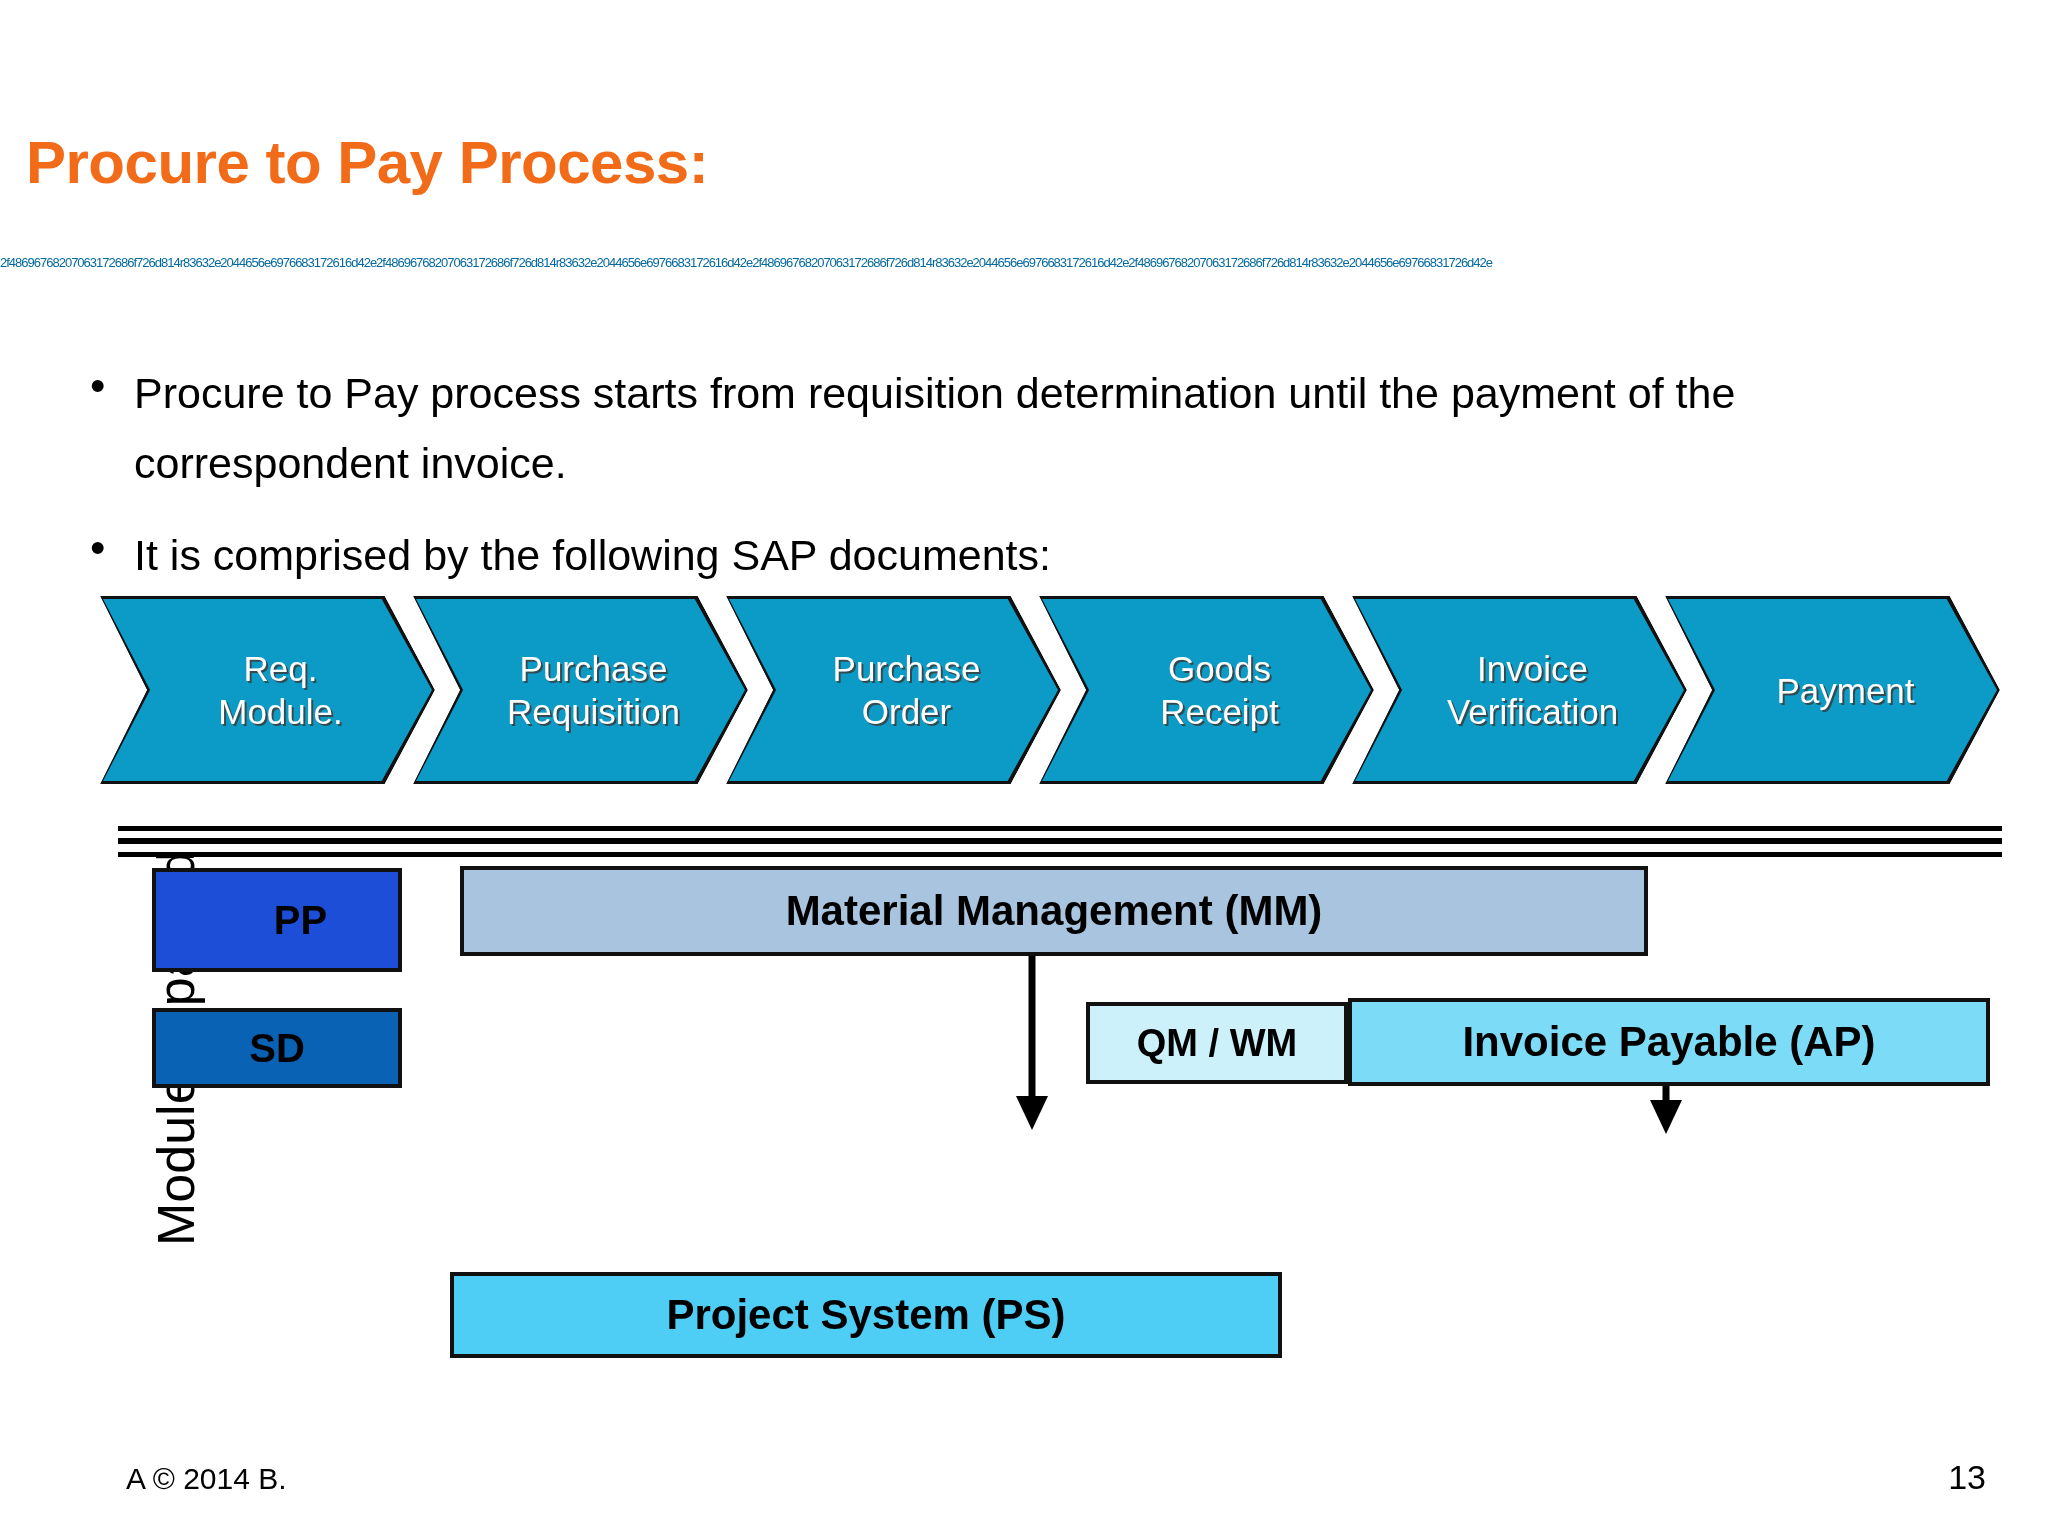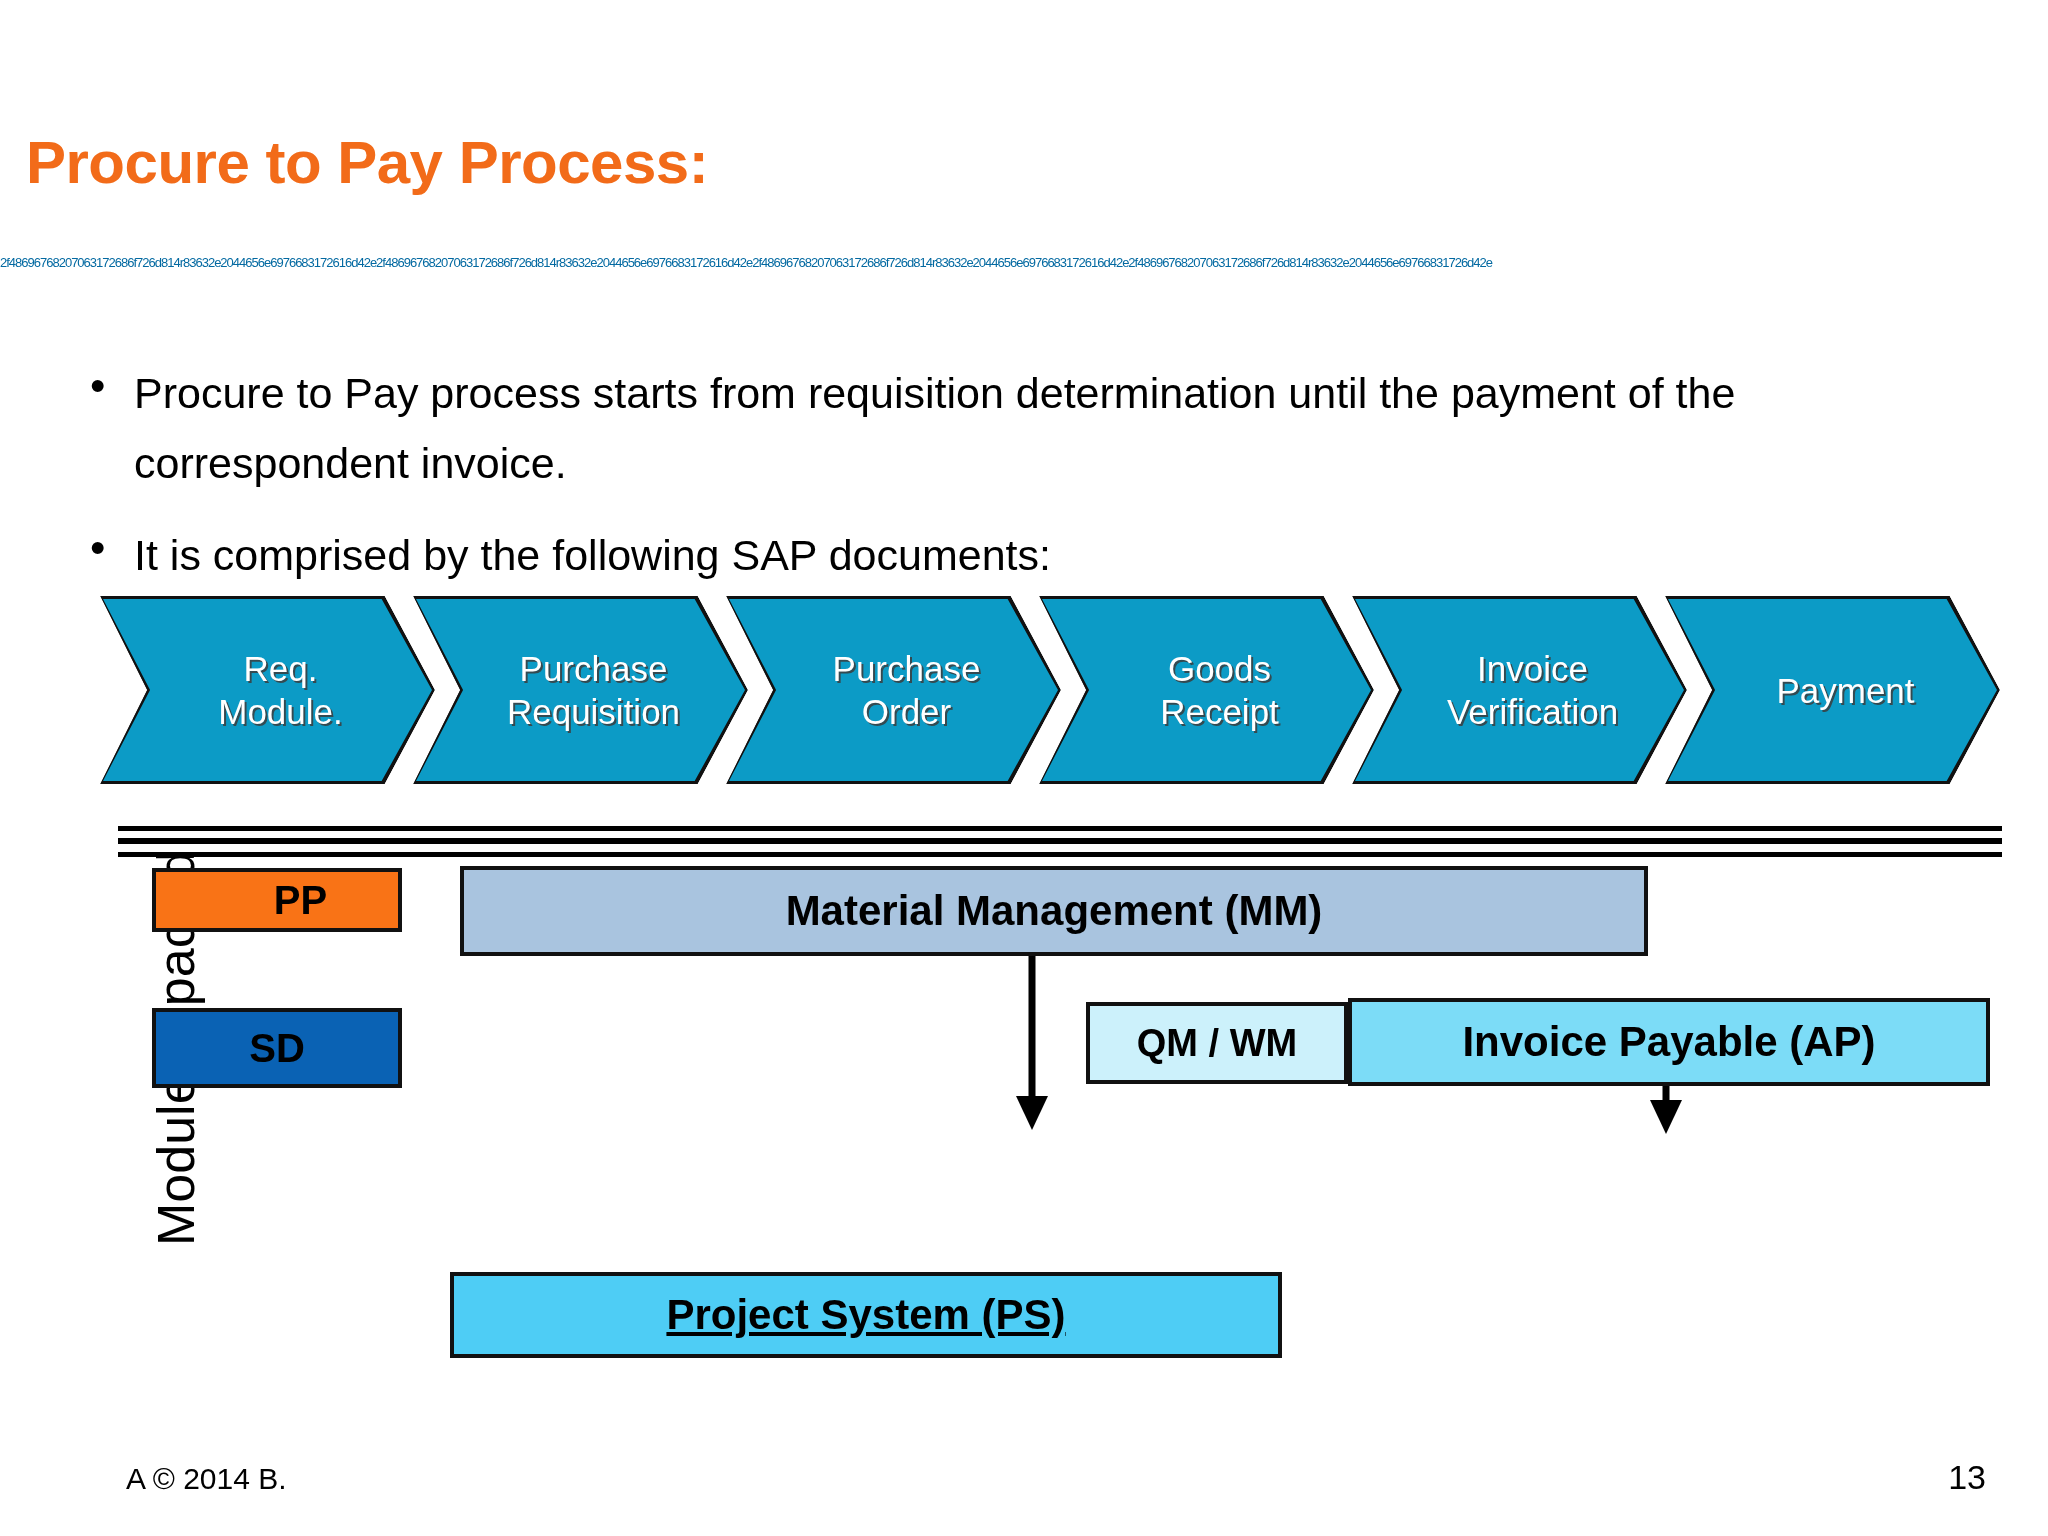--- a/index.html
+++ b/index.html
@@ -79,30 +79,30 @@
   }
 
   
   .box{
     position:absolute;border:4px solid #111;box-sizing:border-box;
     display:flex;align-items:center;justify-content:center;
     font-weight:bold;color:#000;text-align:center;
   }
 
   
-  .legend-pp{left:152px;top:868px;width:250px;height:64px;background:#f97316;font-size:40px;padding-left:47px;}
+  .legend-pp{left:152px;top:868px;width:250px;height:104px;background:#1d4ed8;font-size:40px;padding-left:47px;}
   .legend-sd{left:152px;top:1008px;width:250px;height:80px;background:#0A62B4;font-size:40px;}
   .legend-pm{left:152px;top:1142px;width:250px;height:80px;background:#00FFFF;font-size:40px;}
 
   
   .box-mm{left:460px;top:866px;width:1188px;height:90px;background:#A9C4DF;font-size:42px;}
   .box-qmwm{left:1086px;top:1002px;width:262px;height:82px;background:#CCF1FB;font-size:38px;}
   .box-ap{left:1348px;top:998px;width:642px;height:88px;background:#7CDCF7;font-size:42px;}
   .box-gl{left:1002px;top:1130px;width:988px;height:90px;background:#1111CC;font-size:42px;}
-  .box-ps{left:450px;top:1272px;width:832px;height:86px;background:#4ECDF5;font-size:42px;text-decoration:underline;}
+  .box-ps{left:450px;top:1272px;width:832px;height:86px;background:#4ECDF5;font-size:42px;}
 
   
   .arrow{position:absolute;}
   .arrow .shaft{position:absolute;left:50%;transform:translateX(-50%);width:7px;background:#000;top:0;}
   .arrow .head{
     position:absolute;left:50%;transform:translateX(-50%);
     width:0;height:0;border-left:16px solid transparent;border-right:16px solid transparent;
     border-top:34px solid #000;
   }
   .arrow-mm-gl{left:1016px;top:956px;width:32px;height:174px;}

